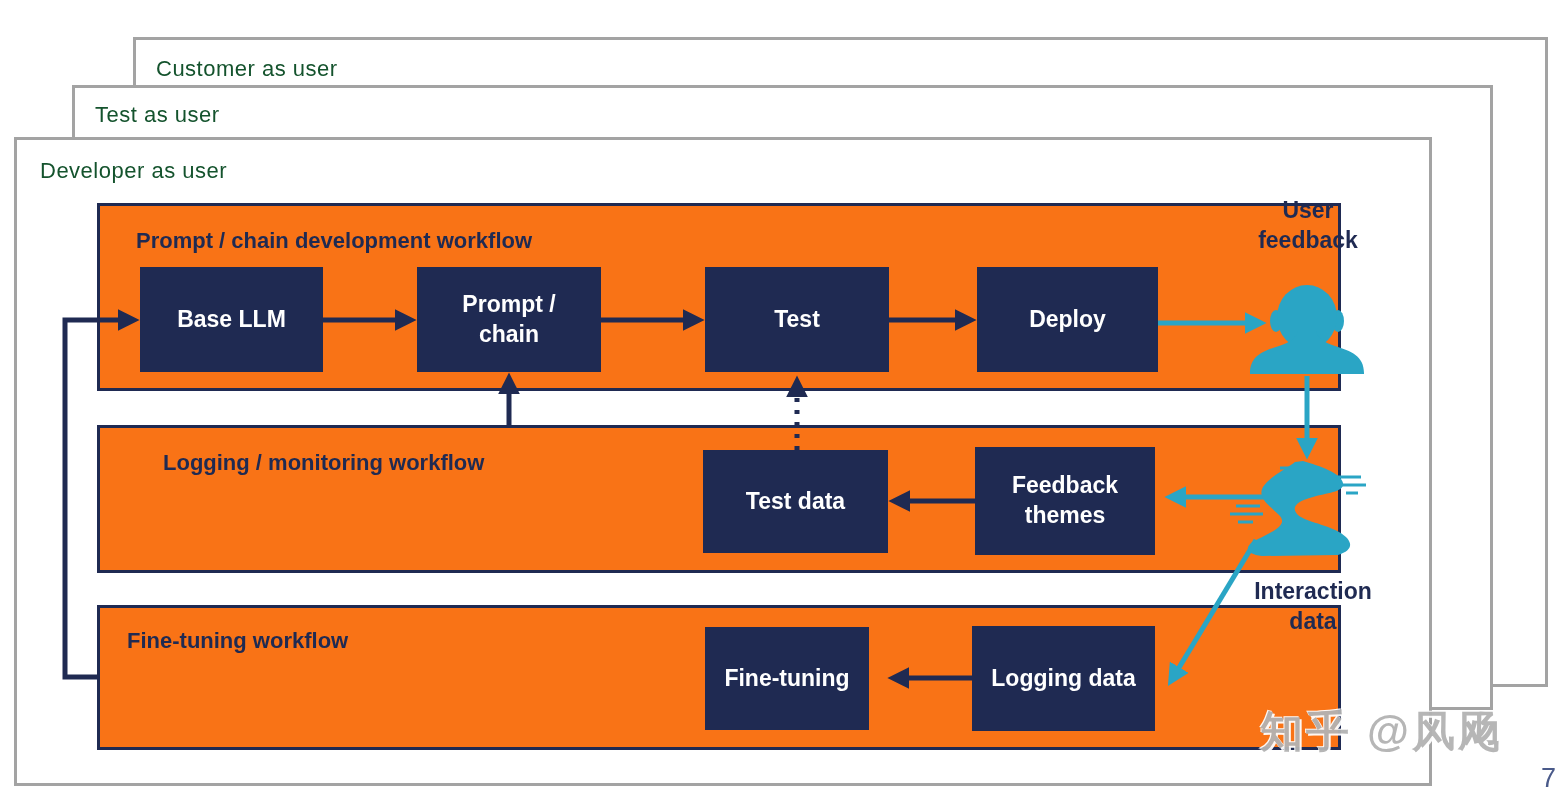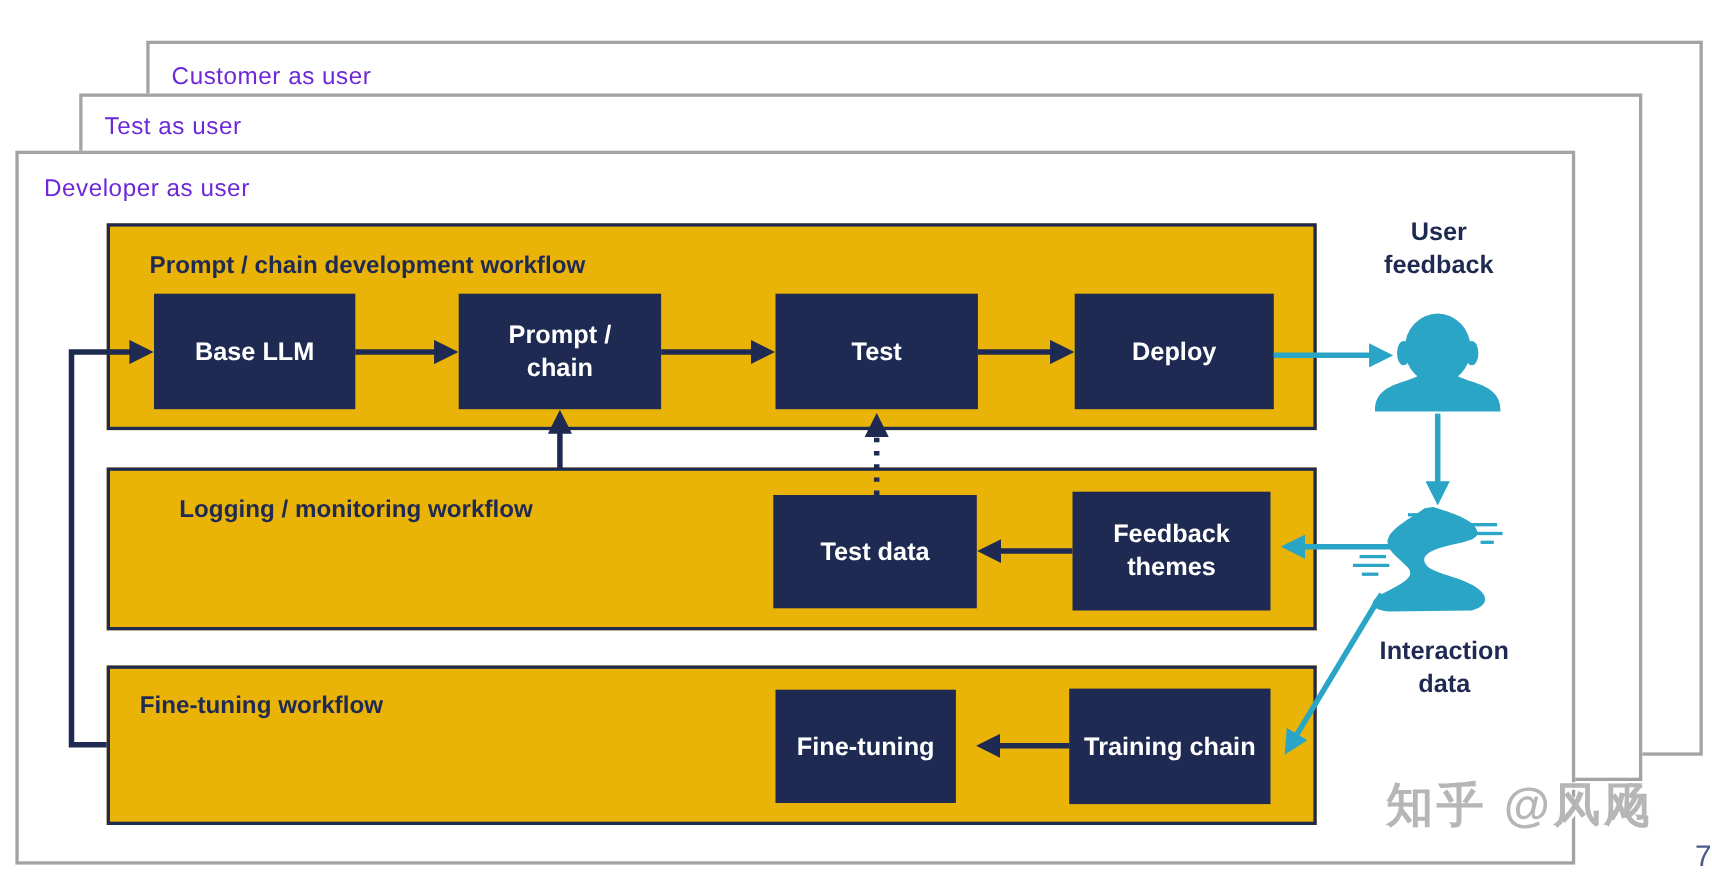--- a/index.html
+++ b/index.html
@@ -4,26 +4,26 @@
 <style>
   html,body{margin:0;padding:0;background:#fff;}
   #canvas{
     position:relative;width:1556px;height:804px;overflow:hidden;background:#fff;
     font-family:"Liberation Sans", sans-serif;
   }
   .frame{position:absolute;background:#fff;border:3px solid #a3a3a3;box-sizing:border-box;}
   #frame-customer{left:133px;top:37px;width:1415px;height:650px;z-index:1;}
   #frame-team{left:72px;top:85px;width:1421px;height:625px;z-index:2;}
   #frame-developer{left:14px;top:137px;width:1418px;height:649px;z-index:3;}
-  .frame-label{position:absolute;font-size:22px;color:#6d28d9;letter-spacing:.5px;white-space:nowrap;}
+  .frame-label{position:absolute;font-size:22px;color:#14532d;letter-spacing:.5px;white-space:nowrap;}
   #frame-customer .frame-label{left:20px;top:16px;}
   #frame-team .frame-label{left:20px;top:14px;}
   #frame-developer .frame-label{left:23px;top:18px;}
 
-  .wf{position:absolute;left:97px;width:1100px;border:3px solid #1f2a52;background:#eab308;z-index:4;box-sizing:border-box;}
+  .wf{position:absolute;left:97px;width:1244px;border:3px solid #1f2a52;background:#f97316;z-index:4;box-sizing:border-box;}
   #wf1{top:203px;height:188px;}
   #wf2{top:425px;height:148px;}
   #wf3{top:605px;height:145px;}
   .wf-title{position:absolute;font-size:22px;font-weight:600;color:#1f2a52;white-space:nowrap;}
   #wf1 .wf-title{left:36px;top:22px;}
   #wf2 .wf-title{left:19px;top:22px;margin-left:44px;}
   #wf3 .wf-title{left:27px;top:20px;}
 
   .node{position:absolute;background:#1f2a52;color:#ffffff;display:flex;align-items:center;justify-content:center;
         text-align:center;font-size:23px;font-weight:600;line-height:1.3;z-index:4;box-sizing:border-box;}
@@ -71,21 +71,21 @@
     <div class="wf-title">Fine-tuning workflow</div>
   </div>
 
   <div class="node" id="node-base">Base LLM</div>
   <div class="node" id="node-prompt">Prompt / chain</div>
   <div class="node" id="node-test">Test</div>
   <div class="node" id="node-deploy">Deploy</div>
   <div class="node" id="node-testdata">Test data</div>
   <div class="node" id="node-feedback">Feedback themes</div>
   <div class="node" id="node-finetune">Fine-tuning</div>
-  <div class="node" id="node-training">Training chain</div>
+  <div class="node" id="node-training">Logging data</div>
 
   <div class="side-label" id="label-user-feedback">User feedback</div>
   <div class="side-label" id="label-interaction">Interaction data</div>
 
   <svg id="arrow-layer" viewBox="0 0 1556 804" xmlns="http://www.w3.org/2000/svg">
     <defs>
       <marker id="ah-n" viewBox="0 0 10 10" refX="2" refY="5" markerWidth="4.4" markerHeight="4.4" orient="auto-start-reverse" markerUnits="strokeWidth">
         <path d="M0,0 L10,5 L0,10 z" fill="#1f2a52"></path>
       </marker>
       <marker id="ah-t" viewBox="0 0 10 10" refX="2" refY="5" markerWidth="4.4" markerHeight="4.4" orient="auto-start-reverse" markerUnits="strokeWidth">

